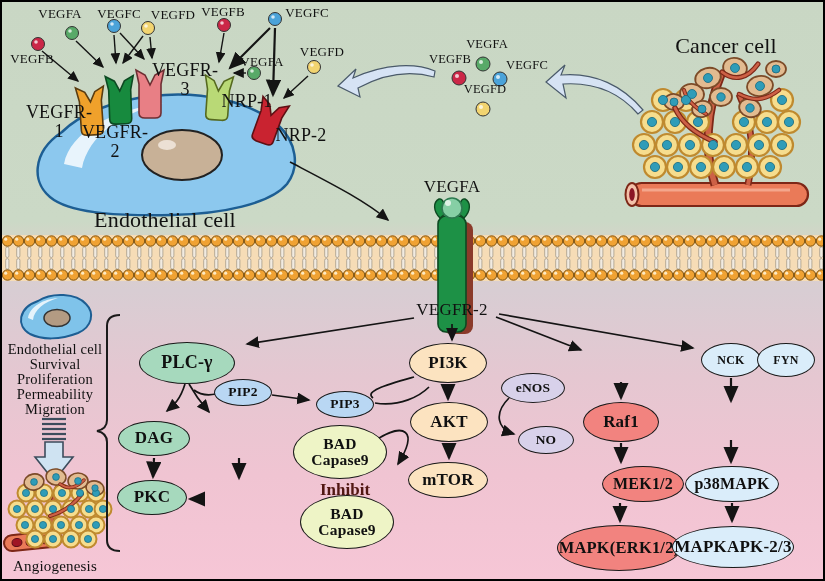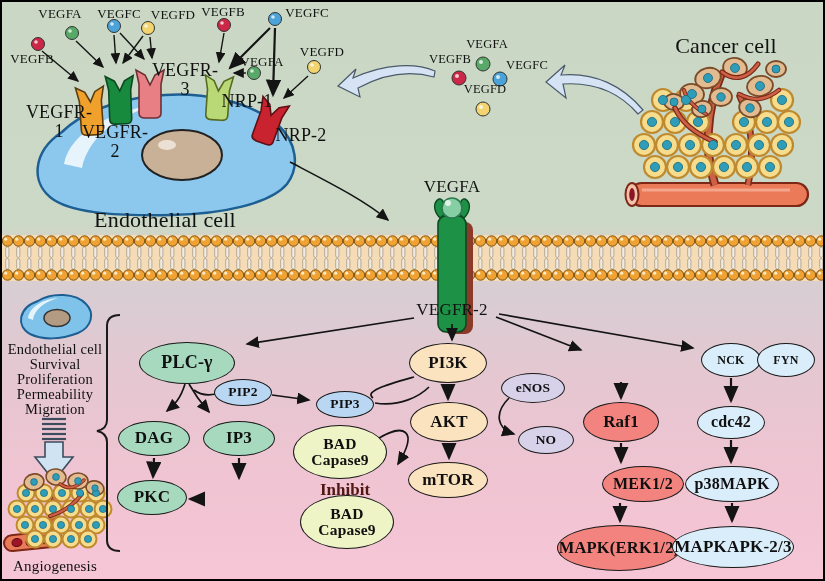--- a/index.html
+++ b/index.html
@@ -382,34 +382,32 @@
 <div class="lbl panel" style="top:355px">Survival</div>
 <div class="lbl panel" style="top:370px">Proliferation</div>
 <div class="lbl panel" style="top:385px">Permeability</div>
 <div class="lbl panel" style="top:400px">Migration</div>
 <div class="lbl panel" style="top:557px;font-size:15px">Angiogenesis</div>
 
 <div class="nd g" style="left:137px;top:340px;width:96px;height:42px;font-size:18px">PLC-γ</div>
 <div class="nd bl sm" style="left:212px;top:377px;width:58px;height:27px">PIP2</div>
 <div class="nd bl sm" style="left:314px;top:389px;width:58px;height:27px">PIP3</div>
 <div class="nd g" style="left:116px;top:419px;width:72px;height:35px">DAG</div>
-<div class="nd g" style="left:201px;top:419px;width:72px;height:35px">IP3</div>
 <div class="nd g" style="left:115px;top:478px;width:70px;height:35px">PKC</div>
 <div class="nd pe" style="left:407px;top:341px;width:78px;height:40px">PI3K</div>
 <div class="nd pe" style="left:408px;top:400px;width:78px;height:40px">AKT</div>
 <div class="nd pe" style="left:406px;top:460px;width:80px;height:36px">mTOR</div>
 <div class="nd py" style="left:291px;top:423px;width:94px;height:54px;font-size:15.5px">BAD
 Capase9</div>
 <div class="inhibit" style="left:301px;top:479px">Inhibit</div>
 <div class="nd py" style="left:298px;top:493px;width:94px;height:54px;font-size:15.5px">BAD
 Capase9</div>
 <div class="nd lv sm" style="left:499px;top:371px;width:64px;height:30px">eNOS</div>
 <div class="nd lv sm" style="left:516px;top:424px;width:56px;height:28px">NO</div>
 <div class="nd rd" style="left:581px;top:400px;width:76px;height:40px">Raf1</div>
 <div class="nd rd" style="left:600px;top:464px;width:82px;height:36px;font-size:16px">MEK1/2</div>
 <div class="nd rd" style="left:555px;top:523px;width:124px;height:46px;font-size:16.5px">MAPK(ERK1/2)</div>
 <div class="nd lb" style="left:699px;top:341px;width:60px;height:34px;font-size:12px">NCK</div>
 <div class="nd lb" style="left:755px;top:341px;width:58px;height:34px;font-size:12px">FYN</div>
-<div class="nd lb" style="left:695px;top:404px;width:68px;height:33px;font-size:16px">cdc42</div>
 <div class="nd lb" style="left:683px;top:464px;width:94px;height:36px;font-size:16px">p38MAPK</div>
 <div class="nd lb" style="left:670px;top:524px;width:122px;height:42px;font-size:17px">MAPKAPK-2/3</div>
 
 </div>
 
 </body></html>

